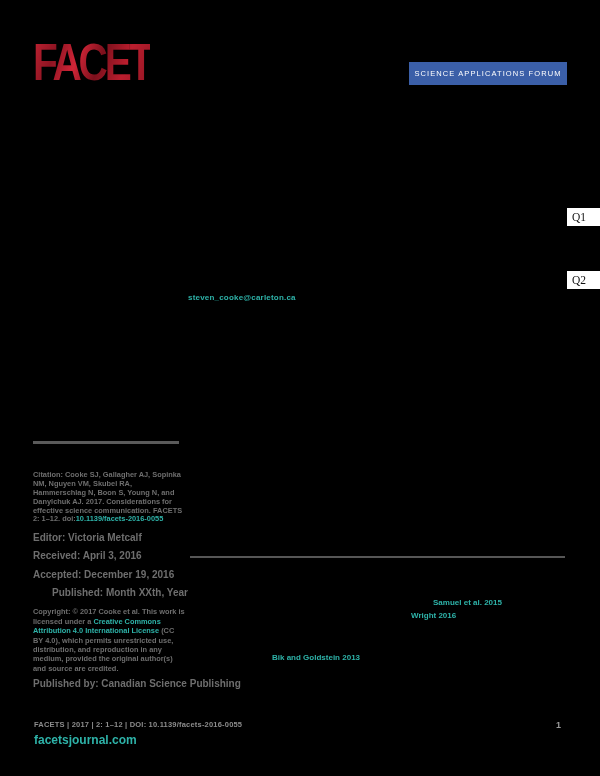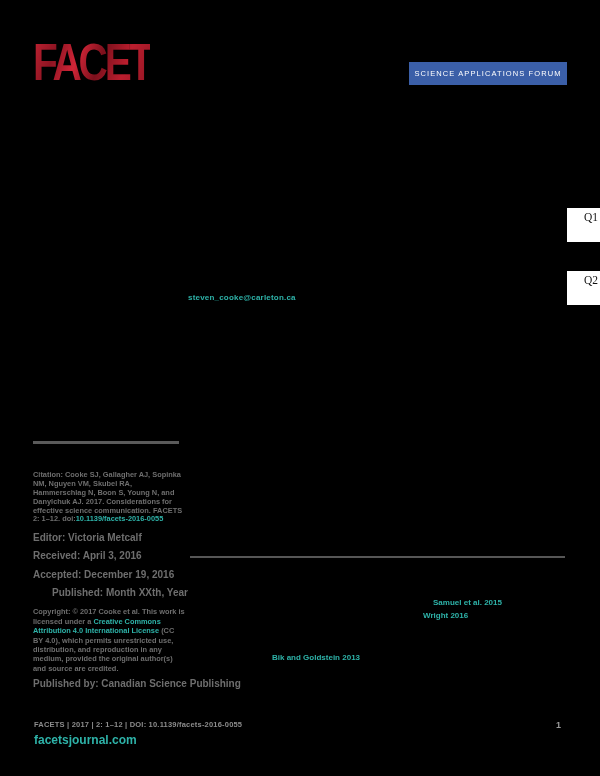--- a/index.html
+++ b/index.html
@@ -14,32 +14,32 @@
     transform:scaleX(0.78);transform-origin:left top;
     background:linear-gradient(115deg,#c32333 0%,#8e1422 20%,#d02537 38%,#7c101c 56%,#bb1e2e 76%,#911523 100%);
     -webkit-background-clip:text;background-clip:text;
     color:#b41f2e;-webkit-text-fill-color:transparent;
   }
   .banner{left:409px;top:62px;width:158px;height:23px;background:#3b5fa8;
     display:flex;align-items:center;justify-content:center;}
   .banner span{color:#fff;font-size:7.5px;letter-spacing:1.1px;font-weight:400;}
 
   
-  .qtag{right:0;width:33px;height:34px;background:#fff;color:#111;
+  .qtag{right:0;width:33px;height:18px;background:#fff;color:#111;
     font-family:"Liberation Serif",serif;font-size:11.5px;line-height:18px;
-    padding-left:17px;box-sizing:border-box;}
+    padding-left:5px;box-sizing:border-box;}
   .q1{top:208px;} .q2{top:271px;}
 
   
   .teal{color:#2eb3a9;}
   .email-link{left:188px;top:293px;font-size:8px;font-weight:700;
     letter-spacing:0.2px;}
   .cite-link{font-size:8px;font-weight:700;}
   .cite-1{left:433px;top:598px;}
-  .cite-2{left:423px;top:611px;}
+  .cite-2{left:411px;top:611px;}
   .cite-3{left:272px;top:653px;}
 
   
   .side-rule{left:33px;top:441px;width:146px;height:2.5px;background:#5a5a5a;}
   .side{left:33px;width:152px;color:#6e6e6e;font-size:7.4px;font-weight:700;
         line-height:8.8px;}
   .citation-block{top:464px;}
   .meta-line{left:33px;color:#6e6e6e;font-size:10px;font-weight:700;}
   .editor{top:532px;} .received{top:550px;} .accepted{top:569px;} .published{top:587px;padding-left:19px;}
   .copyright-block{top:600px;line-height:9.4px;}

